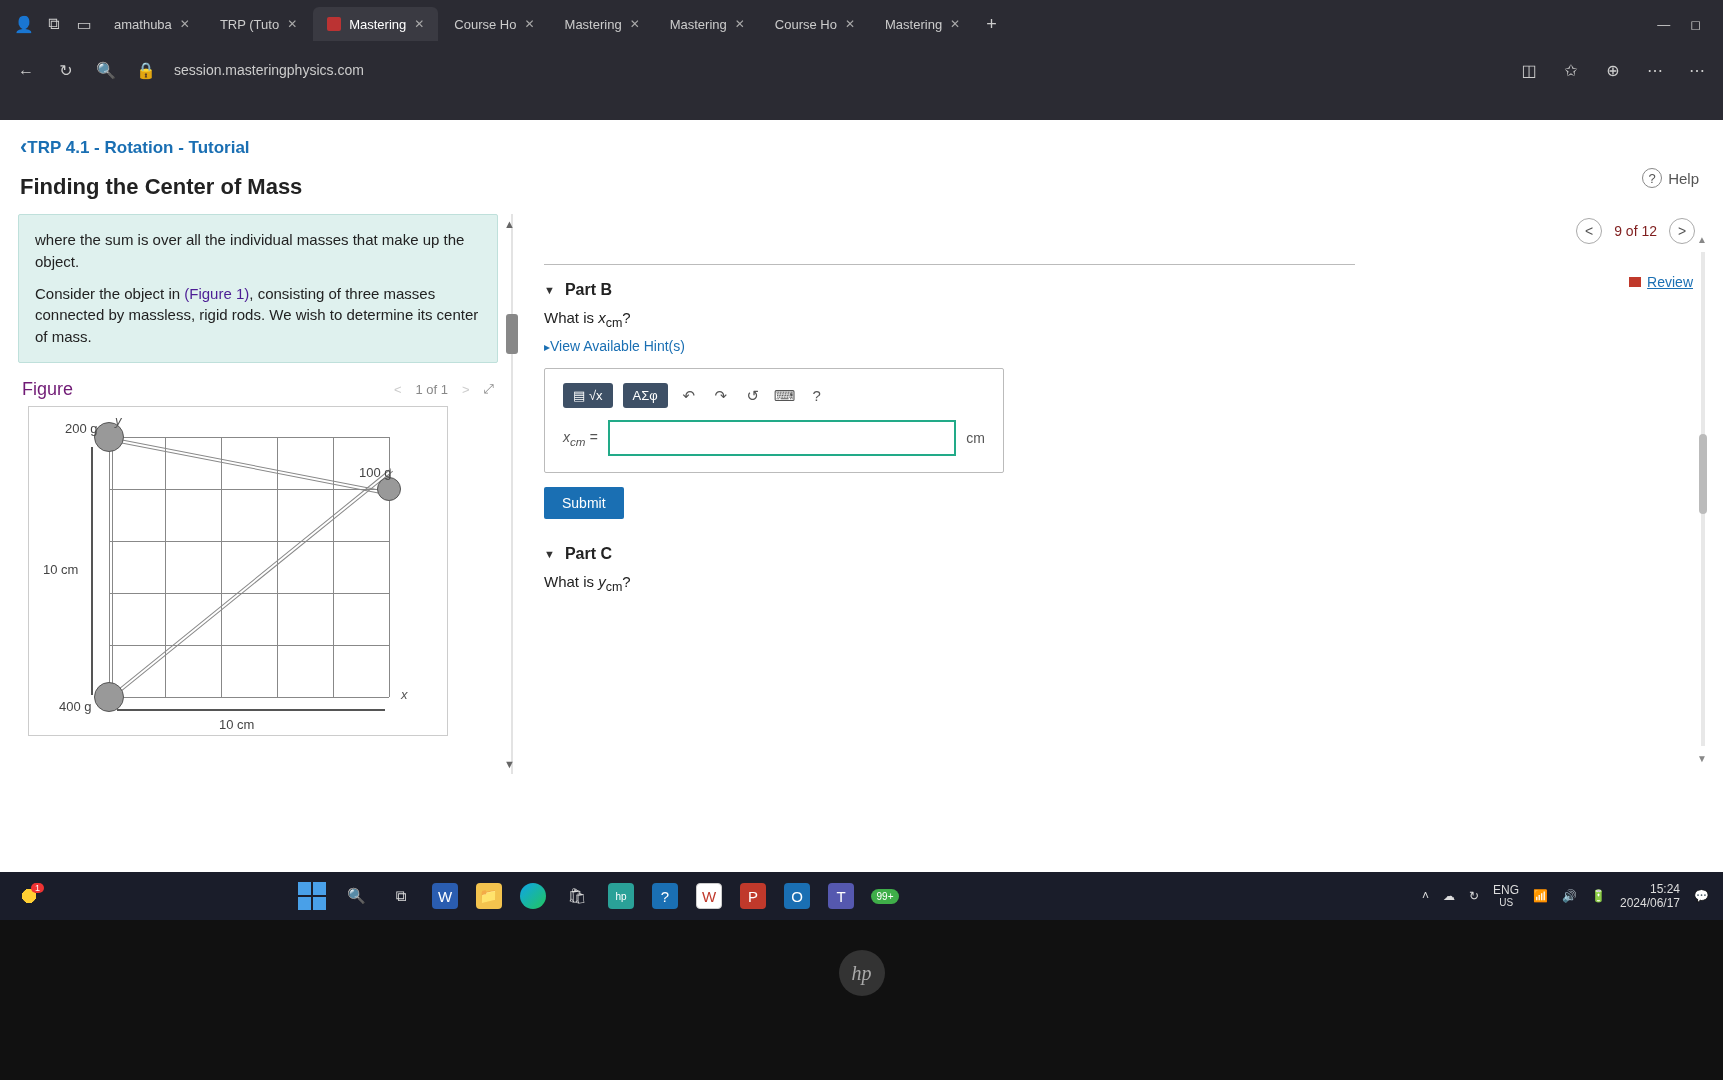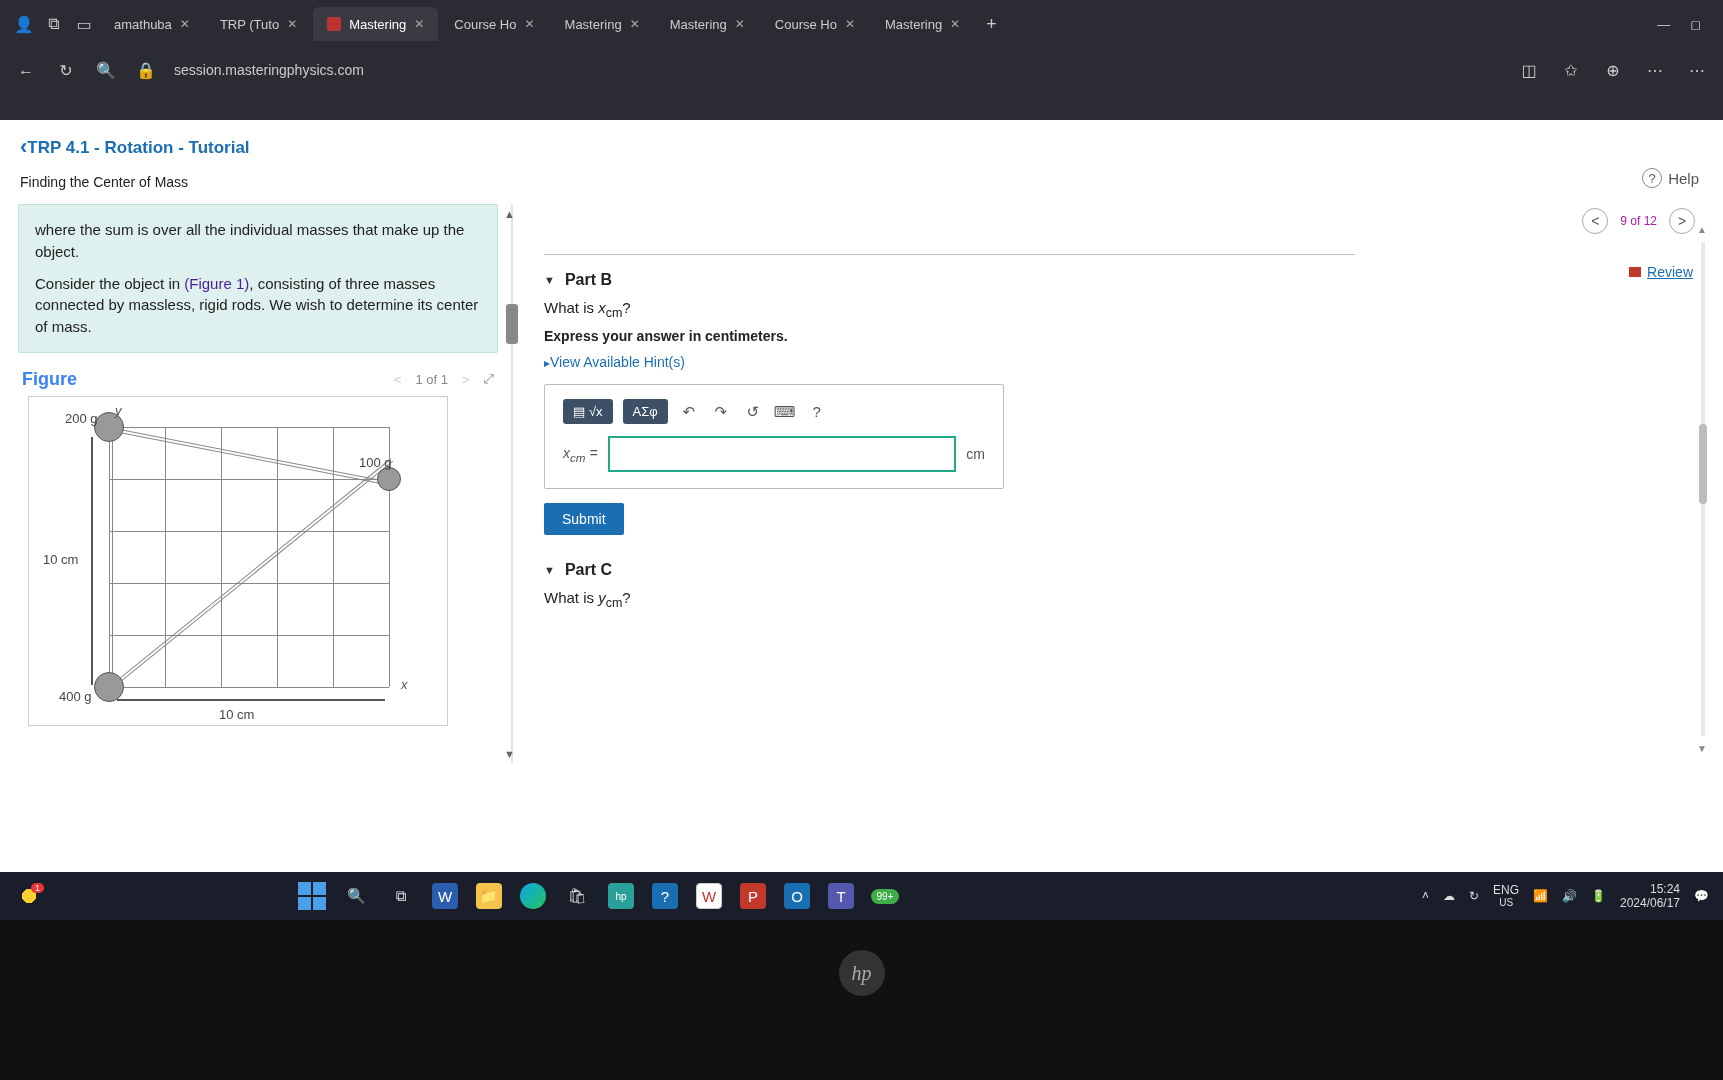--- a/index.html
+++ b/index.html
@@ -18,31 +18,31 @@
   .addr-url { color:#ccc; font-size:14px; flex-shrink:0; }
   .addr-spacer { flex:1; }
   .addr-row .right-icons { display:flex; gap:18px; align-items:center; }
   .plus-tab { font-size:18px; padding:0 10px; color:#ccc; }
   .win-controls { display:flex; gap:20px; margin-left:auto; padding-right:12px; color:#ccc; }
 
   
   .page { background:#fff; height:755px; position:relative; overflow:hidden; }
   .breadcrumb { padding:14px 20px 10px; color:#1a6fb3; font-size:17px; font-weight:bold; }
   .breadcrumb::before { content:"\2039 "; font-size:22px; vertical-align:-1px; }
-  .page-title { padding:4px 20px 14px; font-size:14px; font-weight:normal; color:#222; }
+  .page-title { padding:4px 20px 14px; font-size:22px; font-weight:bold; color:#222; }
   .help-btn { position:absolute; top:48px; right:24px; color:#555; font-size:15px; display:flex; align-items:center; gap:6px; }
   .help-btn .qmark { width:20px;height:20px;border:1px solid #888;border-radius:50%;display:flex;align-items:center;justify-content:center;font-size:13px;color:#555; }
 
   .body-cols { display:flex; height:560px; padding:0 18px; gap:10px; }
   .left-col { width:480px; display:flex; flex-direction:column; gap:10px; }
   .intro-box { background:#dff1ee; border:1px solid #bfe0db; padding:14px 16px; font-size:15px; color:#222; line-height:1.45; border-radius:2px; }
   .intro-box a { color:#4c1d95; }
   .figure-panel { }
   .figure-head { display:flex; align-items:center; justify-content:space-between; padding:6px 4px; }
-  .figure-head .title { font-size:18px; font-weight:bold; color:#3b82f6; }
+  .figure-head .title { font-size:18px; font-weight:normal; color:#701a75; }
   .figure-head .pager { display:flex; align-items:center; gap:14px; color:#888; font-size:13px; }
   .figure-head .pager .arrow { color:#ccc; }
   .figure-img { border:1px solid #ccc; background:#fff; width:420px; height:330px; position:relative; margin-left:10px; }
   .grid { position:absolute; left:80px; top:30px; width:280px; height:260px; }
   .grid-line-h, .grid-line-v { position:absolute; background:#888; }
   .grid-line-h { height:1px; width:100%; }
   .grid-line-v { width:1px; height:100%; }
   .mass { position:absolute; width:24px; height:24px; background:#999; border:1px solid #555; border-radius:50%; }
   .mass.big { width:30px; height:30px; }
   .rod { position:absolute; background:transparent; border-top:4px double #888; height:0; transform-origin:left center; }
@@ -53,21 +53,21 @@
   .divider { width:8px; background:transparent; position:relative; }
   .divider::before { content:""; position:absolute; left:3px; top:0; bottom:0; width:2px; background:#e3e3e3; }
   .divider .handle { position:absolute; left:-2px; top:100px; width:12px; height:40px; background:#888; border-radius:3px; }
   .divider .scroll-arrow { position:absolute; left:-4px; font-size:11px; color:#666; }
   .divider .scroll-arrow.up { top:4px; }
   .divider .scroll-arrow.down { bottom:4px; }
 
   .right-col { flex:1; padding:4px 10px 0 18px; position:relative; }
   .top-nav { display:flex; justify-content:flex-end; align-items:center; gap:12px; padding-bottom:10px; }
   .nav-circle { width:26px;height:26px;border:1px solid #aaa;border-radius:50%;display:flex;align-items:center;justify-content:center;color:#555;font-size:14px; }
-  .nav-count { color:#a21caf; font-size:12px; }
+  .nav-count { color:#7f1d1d; font-size:14px; }
   .review-link { position:absolute; right:12px; top:60px; color:#1a6fb3; font-size:14px; text-decoration:underline; display:flex; align-items:center; gap:6px; }
   .review-link::before { content:""; width:12px;height:10px;background:#c0392b;display:inline-block; }
   .hr { border:none; border-top:1px solid #bbb; margin:10px 340px 14px 0; }
 
   .part-toggle { display:flex; align-items:center; gap:10px; font-weight:bold; color:#222; font-size:16px; margin:16px 0 10px; }
   .part-toggle .caret { font-size:11px; color:#333; }
   .q-text { font-size:15px; color:#222; margin:6px 0 8px; }
   .q-text .var { font-style:italic; }
   .q-sub { font-weight:bold; font-size:14px; color:#222; margin-bottom:10px; }
   .hints { color:#1a6fb3; font-size:14px; margin-bottom:14px; }
@@ -255,21 +255,20 @@
       <hr class="hr">
 
       <div class="part-toggle">
         <span class="caret">▼</span>
         <span>Part B</span>
       </div>
 
       <div class="q-text">
         <span>What is </span><span class="var">x</span><sub>cm</sub><span>?</span>
       </div>
-      <div class="q-sub">Express your answer in centimeters.</div>
       <div class="hints"><span>View Available Hint(s)</span></div>
 
       <div class="answer-box">
         <div class="toolbar">
           <span class="tb-btn">▤ √x</span>
           <span class="tb-btn">ΑΣφ</span>
           <span class="tb-icon">↶</span>
           <span class="tb-icon">↷</span>
           <span class="tb-icon">↺</span>
           <span class="tb-icon">⌨</span>

